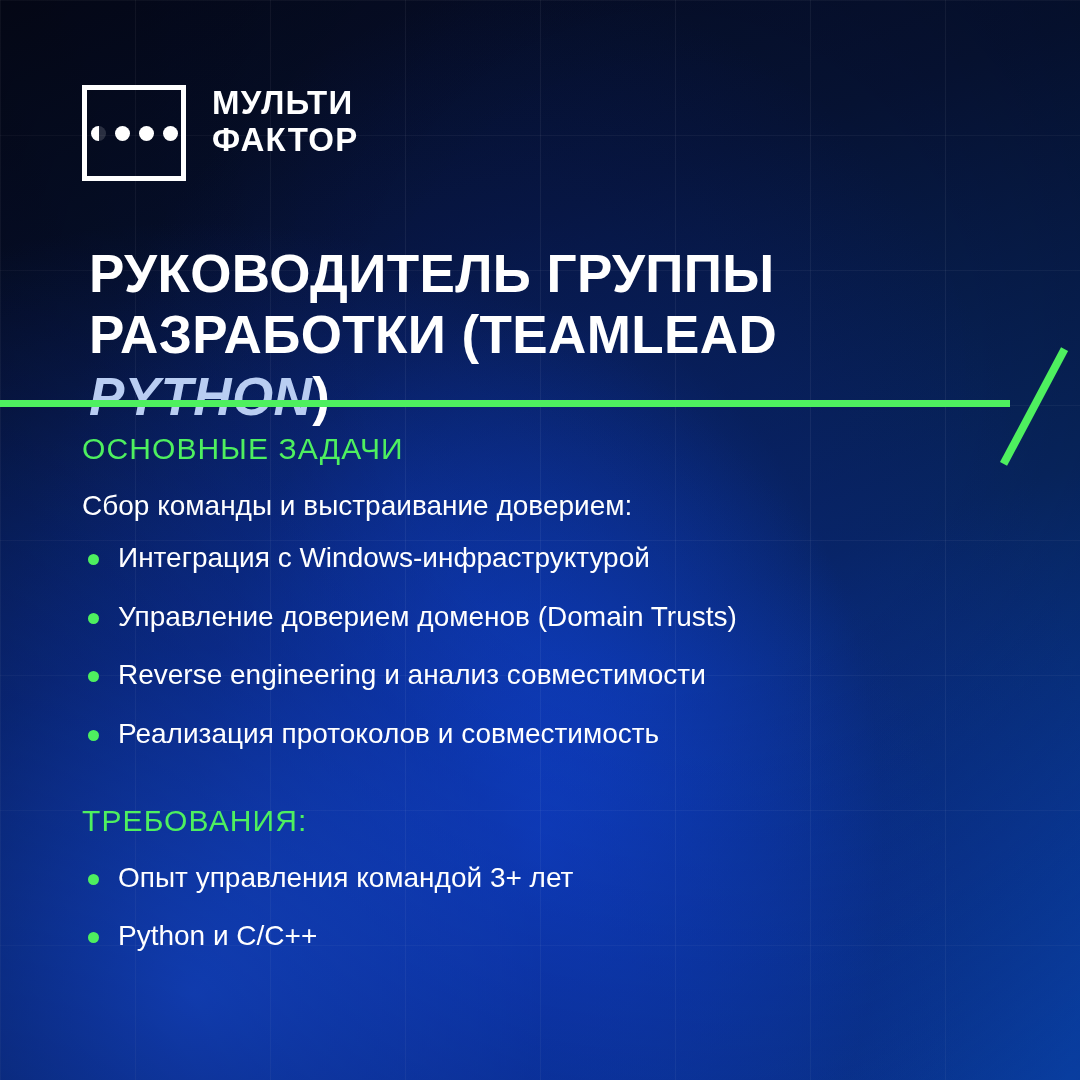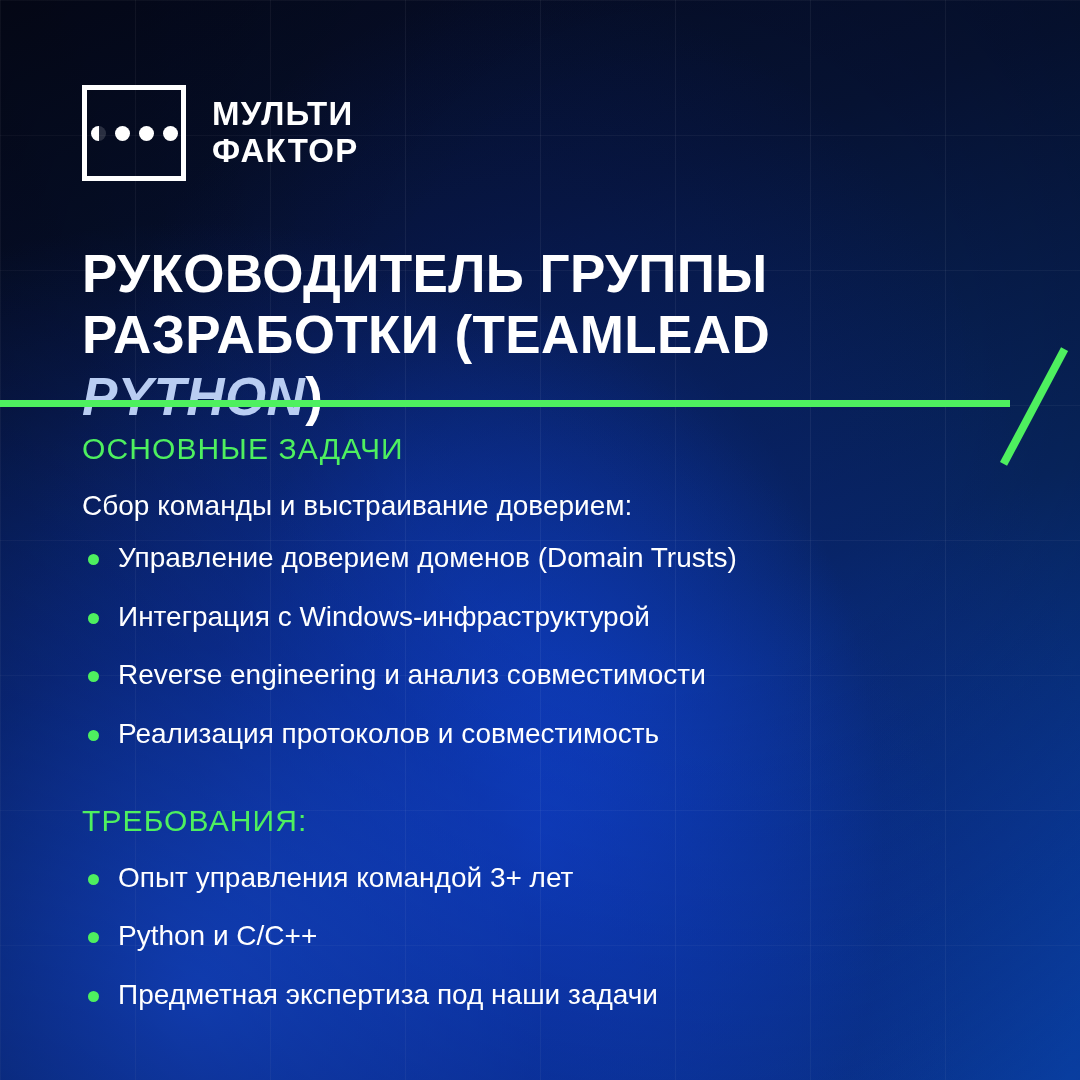--- a/index.html
+++ b/index.html
@@ -45,21 +45,20 @@
     top: 78px;
     left: 82px;
     right: 82px;
     height: 110px;
     display: flex;
     align-items: center;
   }
 
   .logo-block {
     display: flex;
-    align-items: center;
     gap: 26px;
   }
 
   .logo-mark {
     width: 104px;
     height: 96px;
     border: 5px solid #ffffff;
     display: flex;
     align-items: center;
     justify-content: center;
@@ -90,21 +89,21 @@
     font-size: 27px;
     font-weight: bold;
     letter-spacing: 7px;
     white-space: nowrap;
   }
 
   
   .title-wrap {
     position: absolute;
     top: 243px;
-    left: 82px;
+    left: 89px;
     right: 60px;
   }
   .title {
     color: #ffffff;
     font-size: 53px;
     font-weight: bold;
     line-height: 1.16;
     letter-spacing: 0.4px;
     text-transform: uppercase;
   }
@@ -222,32 +221,31 @@
     <div class="sep-line"></div>
     <div class="sep-slash"></div>
   </div>
 
   <div class="body-wrap">
 
     <div>
       <div class="section-head">ОСНОВНЫЕ ЗАДАЧИ</div>
       <div class="lead">Сбор команды и выстраивание доверием:</div>
       <ul class="bullets">
+        <li>Интеграция с Windows-инфраструктурой</li>
         <li>Управление доверием доменов (Domain Trusts)</li>
-        <li>Интеграция с Windows-инфраструктурой</li>
         <li>Reverse engineering и анализ совместимости</li>
         <li>Реализация протоколов и совместимость</li>
       </ul>
     </div>
 
     <div class="block-gap"></div>
 
     <div>
       <div class="section-head">ТРЕБОВАНИЯ:</div>
       <ul class="bullets">
         <li>Опыт управления командой 3+ лет</li>
         <li>Python и C/C++</li>
-        <li>Предметная экспертиза под наши задачи</li>
       </ul>
     </div>
 
   </div>
 </div>
 
 </body></html>

